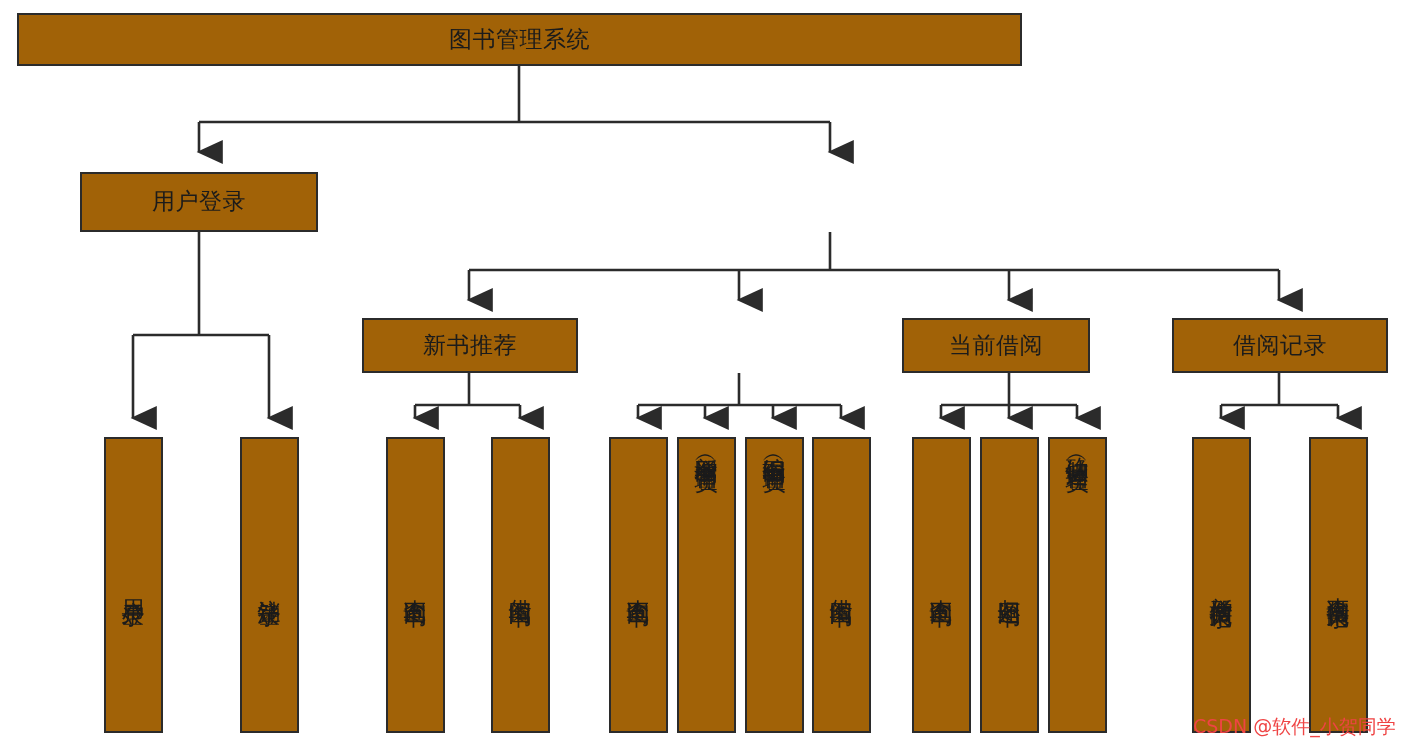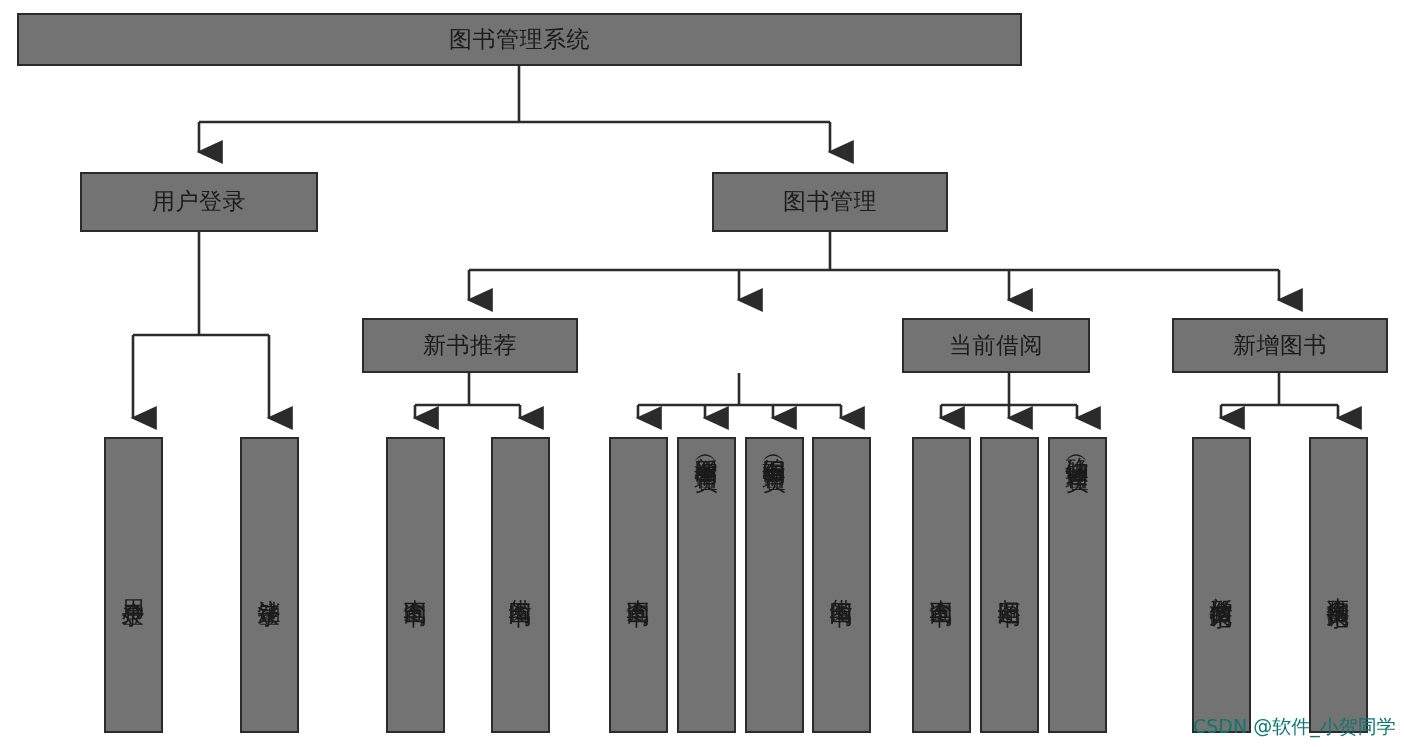--- a/index.html
+++ b/index.html
@@ -22,21 +22,21 @@
     left: 0;
     top: 0;
     width: 1405px;
     height: 747px;
     pointer-events: none;
   }
   .node {
     position: absolute;
     box-sizing: border-box;
     border: 2.5px solid #2b2b2b;
-    background: #737373;
+    background: #a16207;
     display: flex;
     align-items: center;
     justify-content: center;
     color: #1b1b1b;
   }
   .node .lbl {
     display: block;
     text-align: center;
     line-height: 1.18;
     white-space: nowrap;
@@ -60,21 +60,21 @@
     line-height: 1.05;
     letter-spacing: 2px;
     white-space: nowrap;
   }
   .node.v.mid {
     align-items: center;
   }
   .watermark {
     position: absolute;
     font-size: 19px;
-    color: #0f766e;
+    color: #ef4444;
     white-space: nowrap;
     user-select: none;
   }
 </style>
 </head>
 <body>
 
 <div id="canvas">
 
   <svg class="wires" viewBox="0 0 1405 747" xmlns="http://www.w3.org/2000/svg">
@@ -127,32 +127,29 @@
     </g>
   </svg>
 
   <div class="node root h" style="left:17px; top:13px; width:1005px; height:53px;">
     <span class="lbl">图书管理系统</span>
   </div>
 
   <div class="node h" style="left:80px; top:172px; width:238px; height:60px;">
     <span class="lbl">用户登录</span>
   </div>
-  <div class="node h" style="left:712px; top:172px; width:236px; height:60px;">
-    <span class="lbl">图书管理</span>
-  </div>
 
   <div class="node h" style="left:362px; top:318px; width:216px; height:55px;">
     <span class="lbl">新书推荐</span>
   </div>
   <div class="node h" style="left:902px; top:318px; width:188px; height:55px;">
     <span class="lbl">当前借阅</span>
   </div>
   <div class="node h" style="left:1172px; top:318px; width:216px; height:55px;">
-    <span class="lbl">新增图书</span>
+    <span class="lbl">借阅记录</span>
   </div>
 
   <div class="node v mid" style="left:104px; top:437px; width:59px; height:296px;">
     <span class="lbl">用户登录</span>
   </div>
   <div class="node v mid" style="left:240px; top:437px; width:59px; height:296px;">
     <span class="lbl">注销登录</span>
   </div>
 
   <div class="node v mid" style="left:386px; top:437px; width:59px; height:296px;">

